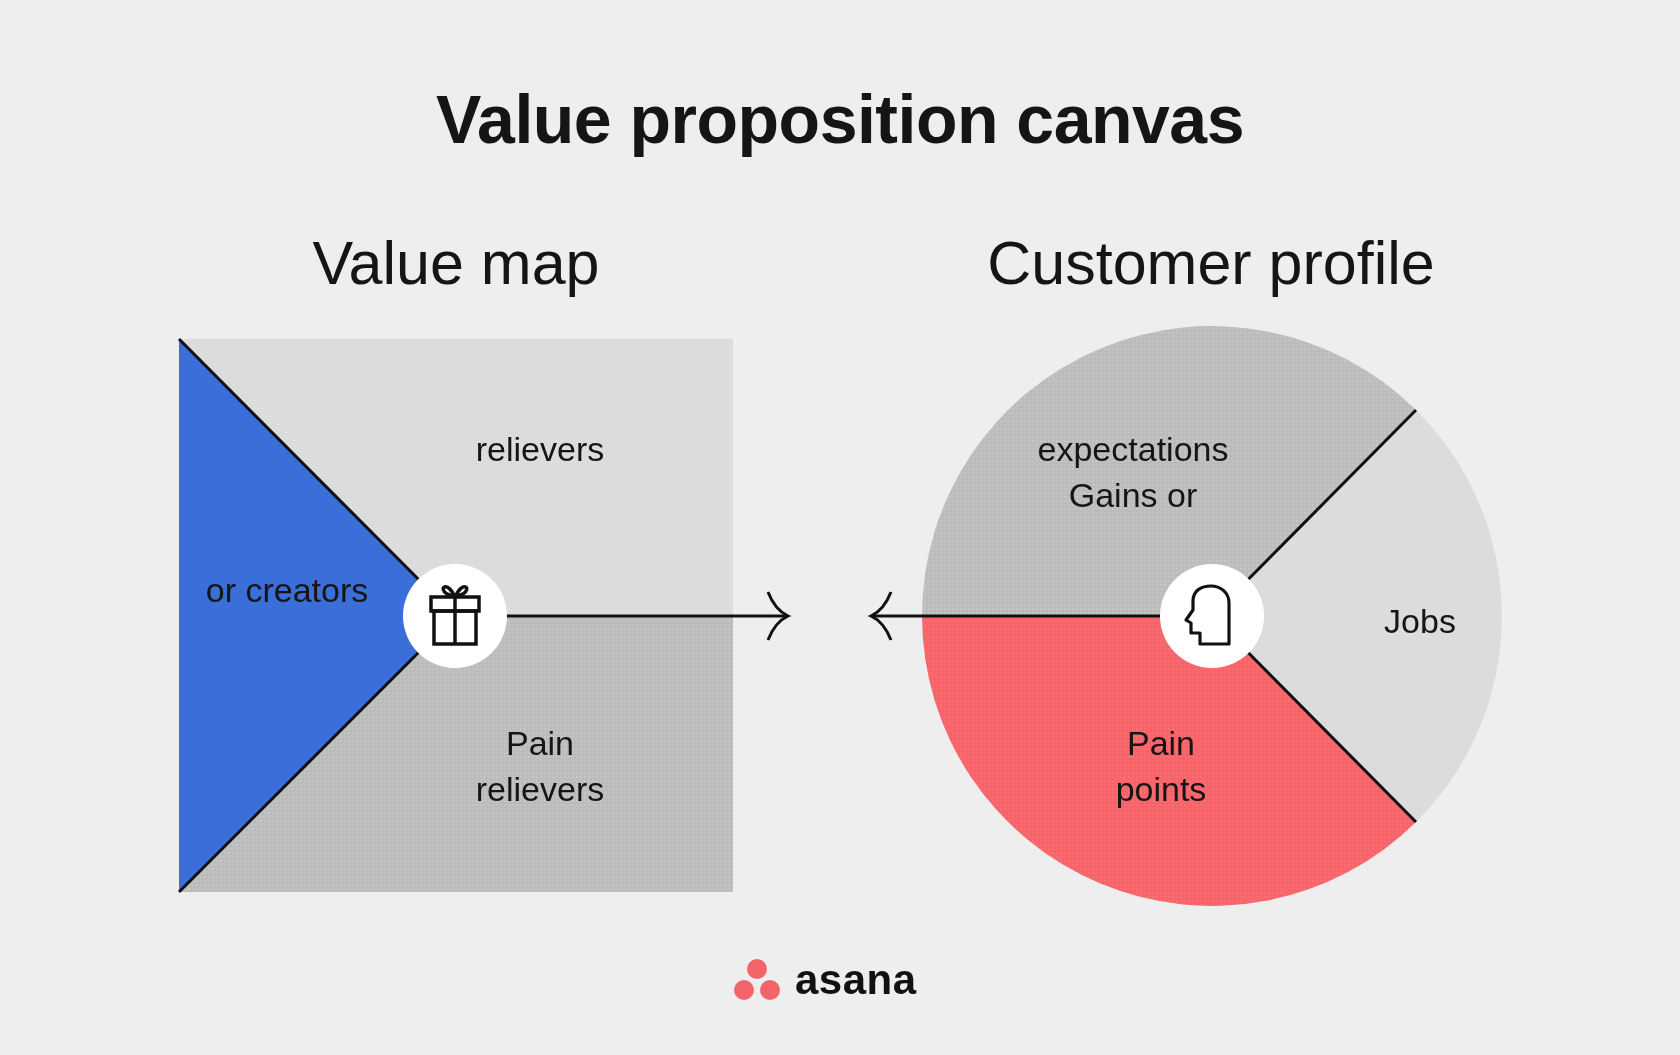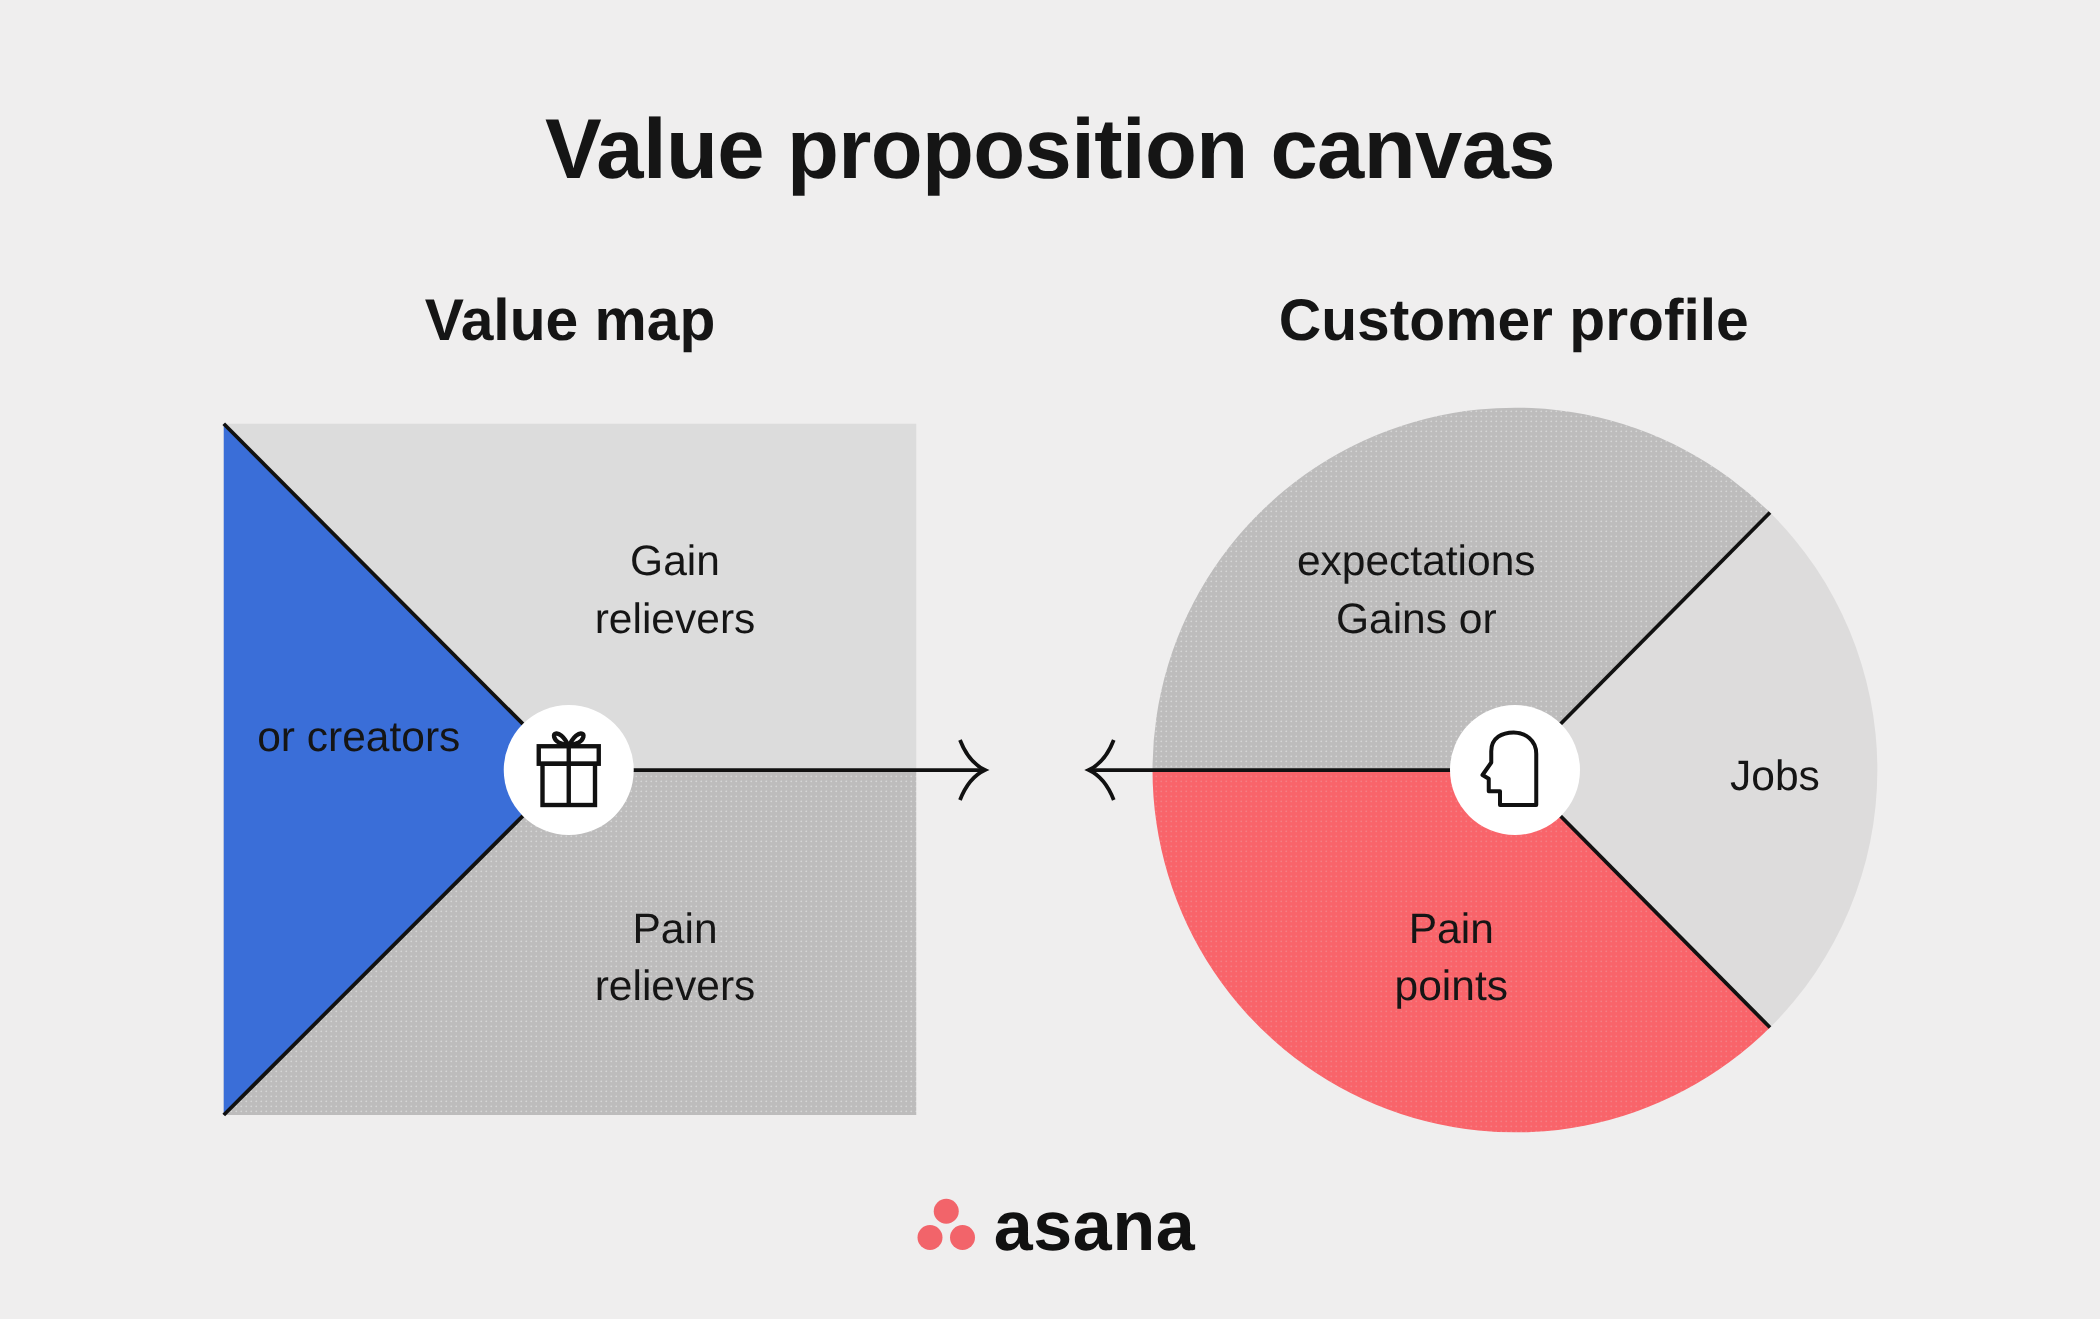--- a/index.html
+++ b/index.html
@@ -9,35 +9,35 @@
     font-family: "Liberation Sans", "DejaVu Sans", sans-serif;
     color: #151515;
     position: relative;
   }
   .title {
     position: absolute; left: 0; width: 1680px; top: 80px;
     text-align: center; font-size: 68px; font-weight: bold; letter-spacing: -0.5px;
     margin: 0;
   }
   .subtitle {
-    position: absolute; top: 228px; font-size: 47px; font-weight: bold;
+    position: absolute; top: 228px; font-size: 61px; font-weight: normal;
     text-align: center; width: 500px; margin: 0;
   }
   #sub-left { left: 206px; }
   #sub-right { left: 961px; }
   svg.diagram { position: absolute; left: 0; top: 0; }
   .lbl {
     position: absolute; text-align: center; font-size: 34px; line-height: 46px;
     width: 300px;
   }
   .logo {
     position: absolute; left: 733px; top: 955px; height: 50px;
     display: flex; align-items: center; gap: 14px;
   }
-  .logo-word { font-size: 56px; font-weight: bold; letter-spacing: 0.5px; color: #111; }
+  .logo-word { font-size: 42px; font-weight: bold; letter-spacing: 0.5px; color: #111; }
 </style>
 </head>
 <body>
 
 <h1 class="title">Value proposition canvas</h1>
 <h2 class="subtitle" id="sub-left">Value map</h2>
 <h2 class="subtitle" id="sub-right">Customer profile</h2>
 
 <svg class="diagram" width="1680" height="1055" viewBox="0 0 1680 1055">
   <defs>
@@ -84,21 +84,20 @@
     <path d="M891,592 Q884,610 871,616 Q884,622 891,640" fill="none" stroke="#111" stroke-width="3"></path>
     <circle cx="1212" cy="616" r="52" fill="#ffffff"></circle>
     <path d="M1200,644 L1200,633 L1191,633 L1191,623 L1186,620 L1193,610 L1193,601 C1193,590 1202,586 1211,586 C1220,586 1229,592 1229,603 L1229,644 Z" fill="none" stroke="#111" stroke-width="3.2" stroke-linejoin="round"></path>
   </g>
 </svg>
 
 <div class="lbl" style="left:137px; top:567px;">
   <div>or creators</div>
 </div>
 <div class="lbl" style="left:390px; top:426px;">
-  <div>Gain</div>
   <div>relievers</div>
 </div>
 <div class="lbl" style="left:390px; top:720px;">
   <div>Pain</div>
   <div>relievers</div>
 </div>
 
 <div class="lbl" style="left:983px; top:426px;">
   <div>expectations</div>
   <div>Gains or</div>

